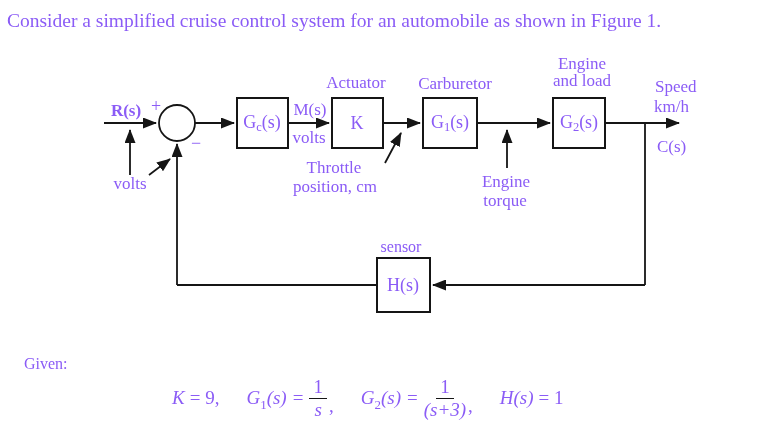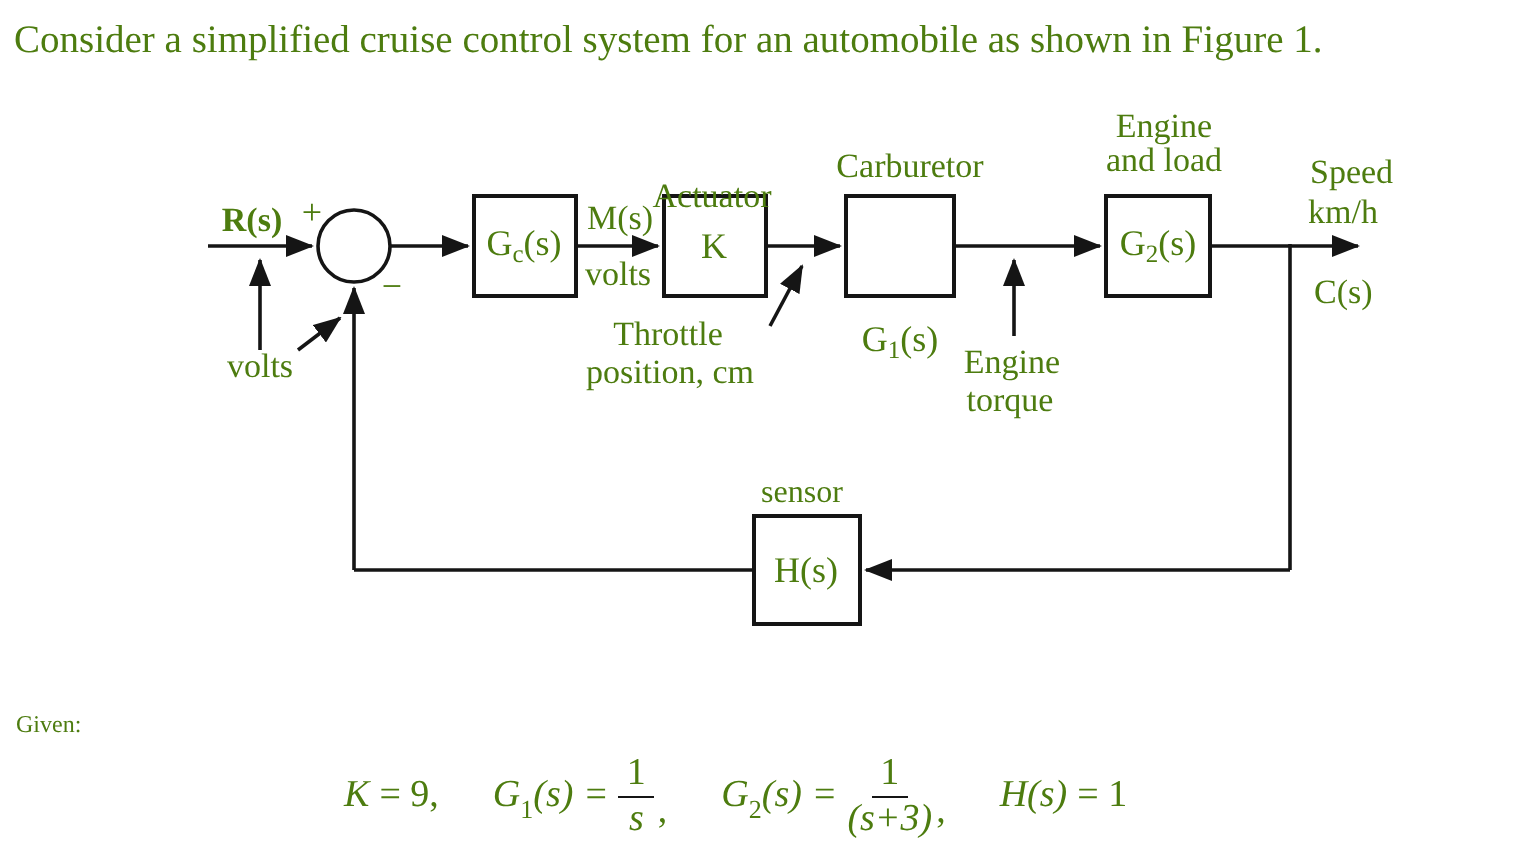--- a/index.html
+++ b/index.html
@@ -1,18 +1,18 @@
 <!DOCTYPE html>
 <html><head>
 <meta charset="utf-8">
 <style>
   html,body { margin:0; padding:0; background:#ffffff; }
   .page {
     position:relative; width:709px; height:431px; background:#ffffff;
-    font-family:"Liberation Serif", serif; color:#4d7c0f; overflow:hidden;
+    font-family:"Liberation Serif", serif; color:#8b5cf6; overflow:hidden;
   }
   .diag { position:absolute; left:0; top:0; }
   .diag line, .diag path.conn { stroke:#151515; stroke-width:1.8; fill:none; }
   .diag rect { fill:#ffffff; stroke:#151515; stroke-width:2; }
   .diag circle { fill:#ffffff; stroke:#151515; stroke-width:1.8; }
   .lbl {
     position:absolute; transform:translate(-50%,-50%);
     font-size:17px; line-height:1; white-space:nowrap;
   }
   .lbl-l {
@@ -21,21 +21,21 @@
   }
   .intro {
     position:absolute; left:7px; top:9px; width:756px;
     font-size:19.5px; line-height:1.25; white-space:nowrap;
   }
   .sign { font-size:18px; }
   .blk { font-size:18px; }
   .bsub { font-size:12.5px; vertical-align:-3.5px; }
   .small { font-size:16px; }
   .cap { font-size:19px; }
-  .given { position:absolute; left:8px; top:356px; font-size:12px; line-height:1; }
+  .given { position:absolute; left:24px; top:356px; font-size:16px; line-height:1; }
   .eq {
     position:absolute; left:172px; top:374px; height:48px;
     display:flex; align-items:center; column-gap:27px; font-size:19px;
   }
   .seg { display:inline-flex; align-items:center; }
   .it { font-style:italic; }
   .rm { font-style:normal; }
   .esign { margin:0 6px; }
   .pre { margin-left:5px; }
   .frac { display:inline-flex; flex-direction:column; align-items:center; line-height:1.05; }
@@ -85,25 +85,25 @@
   <div class="lbl" style="left:126px; top:110px;font-weight:bold;">R(s)</div>
   <div class="lbl sign" style="left:156px; top:106px;">+</div>
   <div class="lbl sign" style="left:196px; top:143px;">−</div>
   <div class="lbl" style="left:130px; top:183px;">volts</div>
 
   <div class="lbl blk" style="left:262px; top:123px;text-align:right;"><span>G</span><span class="bsub">c</span><span>(s)</span></div>
 
   <div class="lbl" style="left:310px; top:109px;">M(s)</div>
   <div class="lbl" style="left:309px; top:137px;">volts</div>
 
-  <div class="lbl" style="left:356px; top:82px;margin-top:16px;">Actuator</div>
+  <div class="lbl" style="left:356px; top:82px;">Actuator</div>
   <div class="lbl blk" style="left:357px; top:123px;">K</div>
 
   <div class="lbl" style="left:455px; top:83px;">Carburetor</div>
-  <div class="lbl blk" style="left:450px; top:123px;margin-top:48px;"><span>G</span><span class="bsub">1</span><span>(s)</span></div>
+  <div class="lbl blk" style="left:450px; top:123px;"><span>G</span><span class="bsub">1</span><span>(s)</span></div>
 
   <div class="lbl" style="left:334px; top:167px;">Throttle</div>
   <div class="lbl" style="left:335px; top:186px;">position, cm</div>
 
   <div class="lbl" style="left:506px; top:181px;">Engine</div>
   <div class="lbl" style="left:505px; top:200px;">torque</div>
 
   <div class="lbl" style="left:582px; top:63px;">Engine</div>
   <div class="lbl" style="left:582px; top:80px;">and load</div>
   <div class="lbl blk" style="left:579px; top:123px;"><span>G</span><span class="bsub">2</span><span>(s)</span></div>

